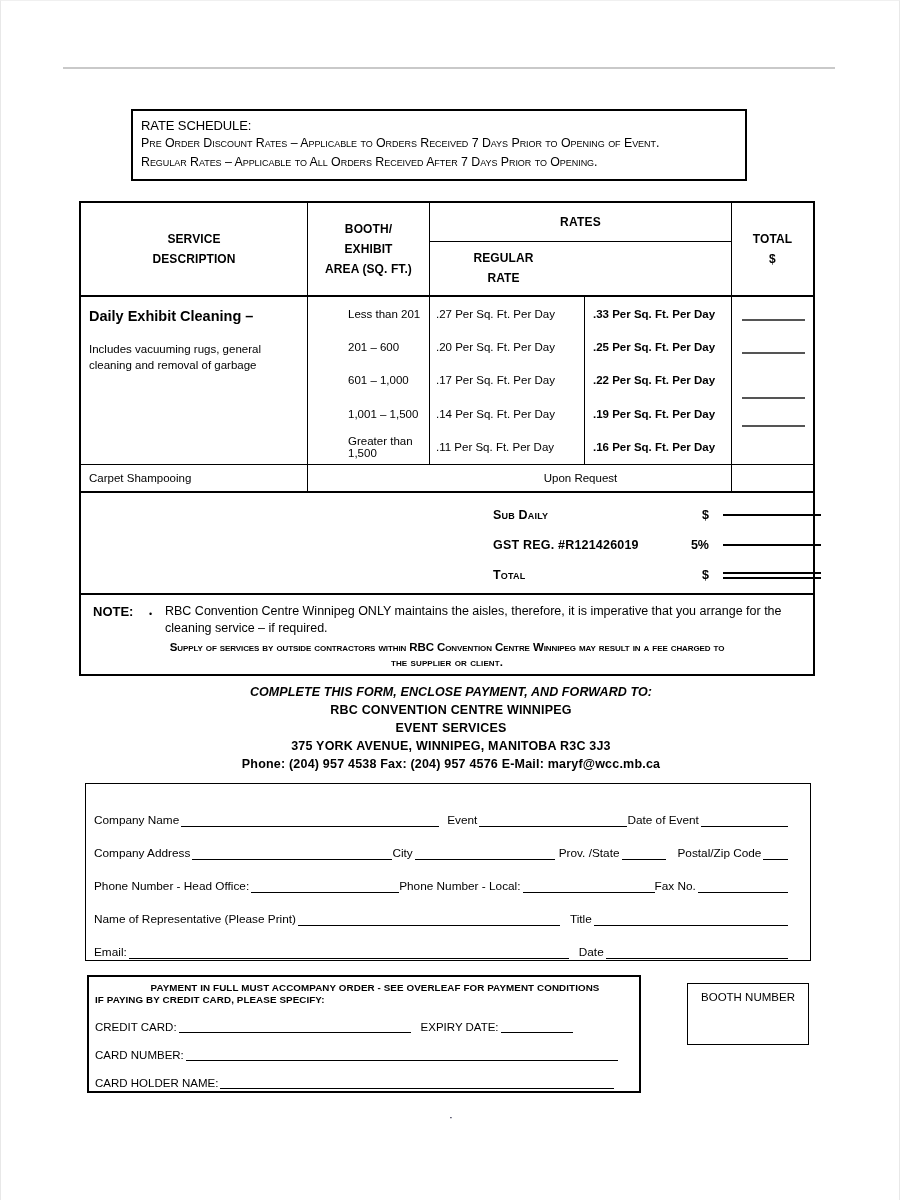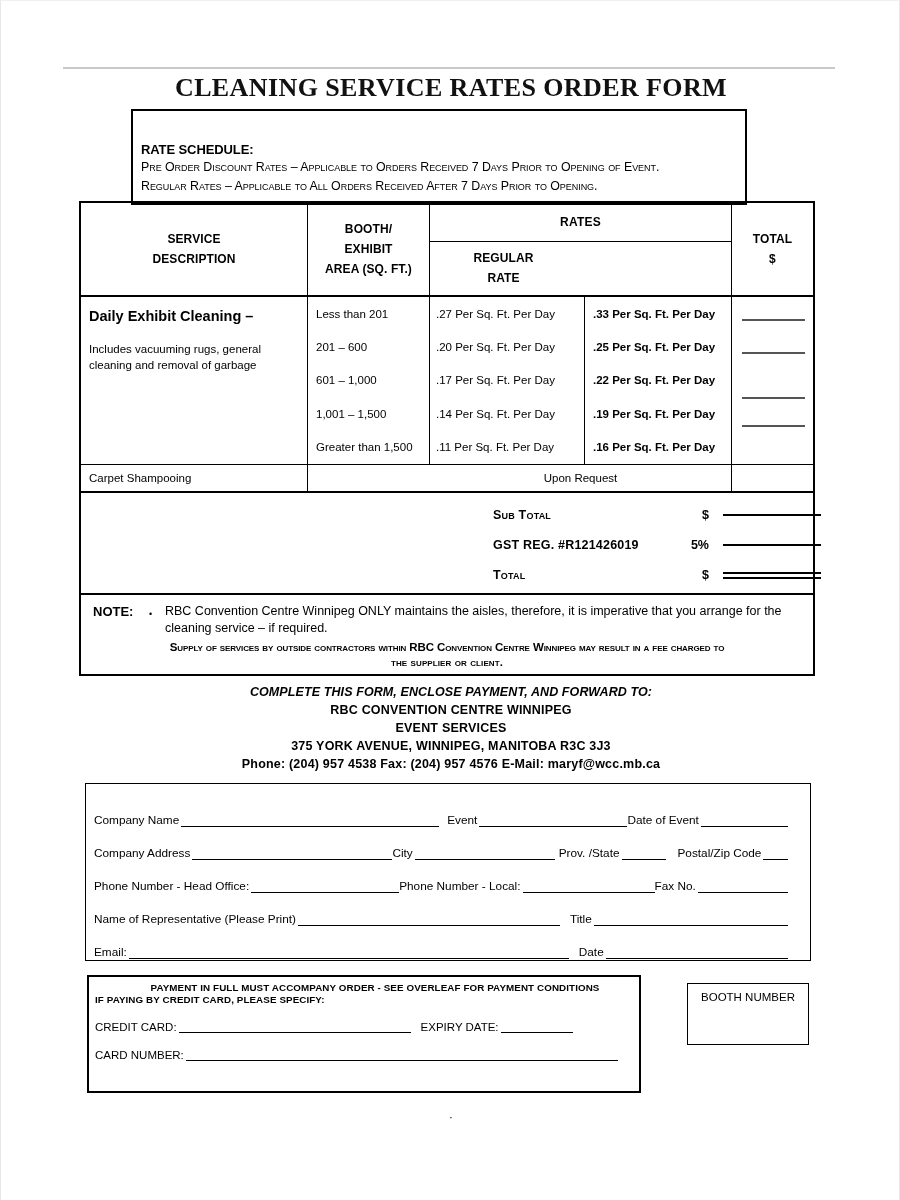--- a/index.html
+++ b/index.html
@@ -48,24 +48,23 @@
     position: absolute;
     left: 130px;
     top: 108px;
     width: 616px;
     border: 2px solid #000;
     box-sizing: border-box;
     padding: 6px 8px 7px 8px;
   }
   .rs-title {
     font-size: 13px;
-    font-weight: bold;
+    font-weight: normal;
     line-height: 17px;
     letter-spacing: -0.1px;
-    margin-top: 24px;
   }
   .rs-line {
     font-size: 12.4px;
     line-height: 19px;
     font-variant: small-caps;
     letter-spacing: -0.05px;
     white-space: nowrap;
   }
 
   
@@ -146,21 +145,21 @@
     flex-direction: column;
     box-sizing: border-box;
   }
   .stack .cell {
     height: 33.4px;
     display: flex;
     align-items: center;
     font-size: 11.5px;
     box-sizing: border-box;
   }
-  .col-area .cell { padding-left: 8px; }
+  .col-area .cell { padding-left: 8px; margin-left: 32px; }
   .col-pre  .cell { padding-left: 6px; }
   .col-reg  .cell { padding-left: 8px; }
 
   .total-lines {
     position: relative;
     height: 167px;
   }
   .tl {
     position: absolute;
     left: 10px;
@@ -378,21 +377,20 @@
     color: #1a1a3a;
   }
 </style>
 </head>
 <body>
 
 <div class="page">
 
   <div class="top-rule"></div>
 
-  <div class="doc-title">CLEANING SERVICE RATES ORDER FORM</div>
 
   <div class="rate-schedule">
     <div class="rs-title">RATE SCHEDULE:</div>
     <div class="rs-line">Pre Order Discount Rates – Applicable to Orders Received 7 Days Prior to Opening of Event.</div>
     <div class="rs-line">Regular Rates – Applicable to All Orders Received After 7 Days Prior to Opening.</div>
   </div>
 
   <div class="rates-table">
 
     <div class="thead">
@@ -464,21 +462,21 @@
 
     <div class="carpet-row">
       <div class="col-service vline cell-txt">Carpet Shampooing</div>
       <div class="col-area vline"></div>
       <div class="upon-request vline">Upon Request</div>
       <div class="col-total"></div>
     </div>
 
     <div class="totals-block">
       <div class="tot-row" style="left:412px; top:12px;">
-        <span class="tot-label">Sub Total</span>
+        <span class="tot-label">Sub Daily</span>
         <span class="tot-sym">$</span>
         <span class="tot-line"></span>
       </div>
       <div class="tot-row" style="left:412px; top:42px;">
         <span class="tot-label">GST REG. #R121426019</span>
         <span class="tot-sym">5%</span>
         <span class="tot-line"></span>
       </div>
       <div class="tot-row" style="left:412px; top:72px;">
         <span class="tot-label">Total</span>
@@ -561,20 +559,24 @@
       <span class="fline" style="width:232px;"></span>
       <span class="flabel" style="padding-left:10px;">EXPIRY DATE:</span>
       <span class="fline" style="width:72px;"></span>
     </div>
 
     <div class="prow">
       <span class="flabel">CARD NUMBER:</span>
       <span class="fline" style="width:432px;"></span>
     </div>
 
+    <div class="prow">
+      <span class="flabel">CARD HOLDER NAME:</span>
+      <span class="fline" style="width:394px;"></span>
+    </div>
   </div>
 
   <div class="booth-box">
     <span>BOOTH NUMBER</span>
   </div>
 
   <div class="footer-dot">·</div>
 
 </div>
 

